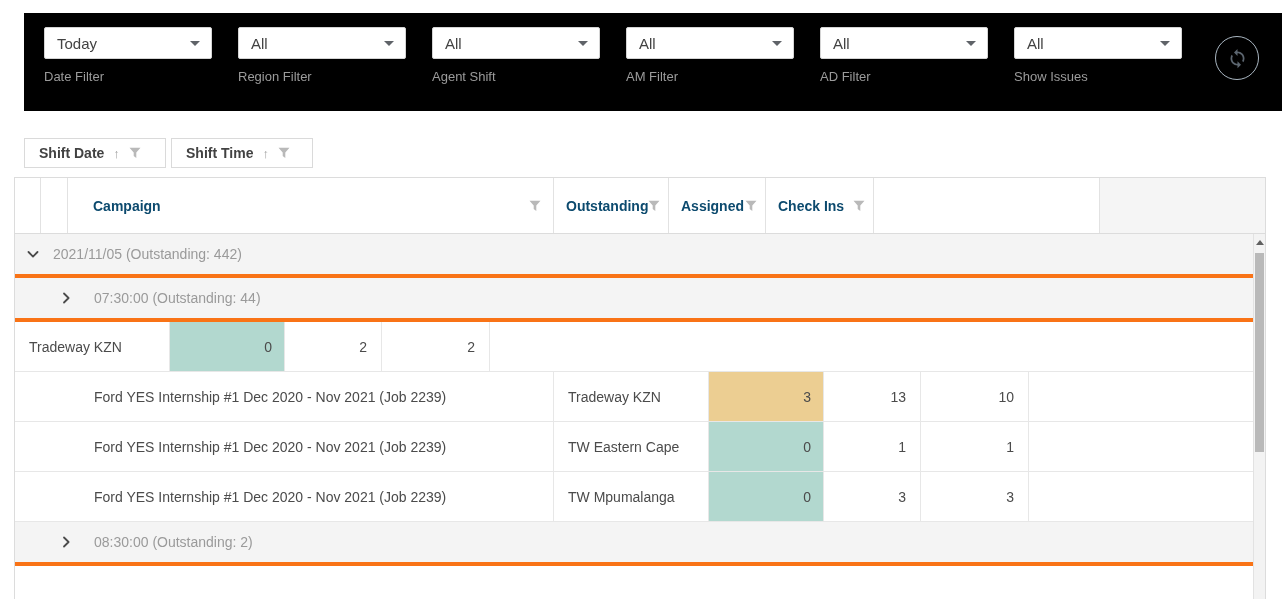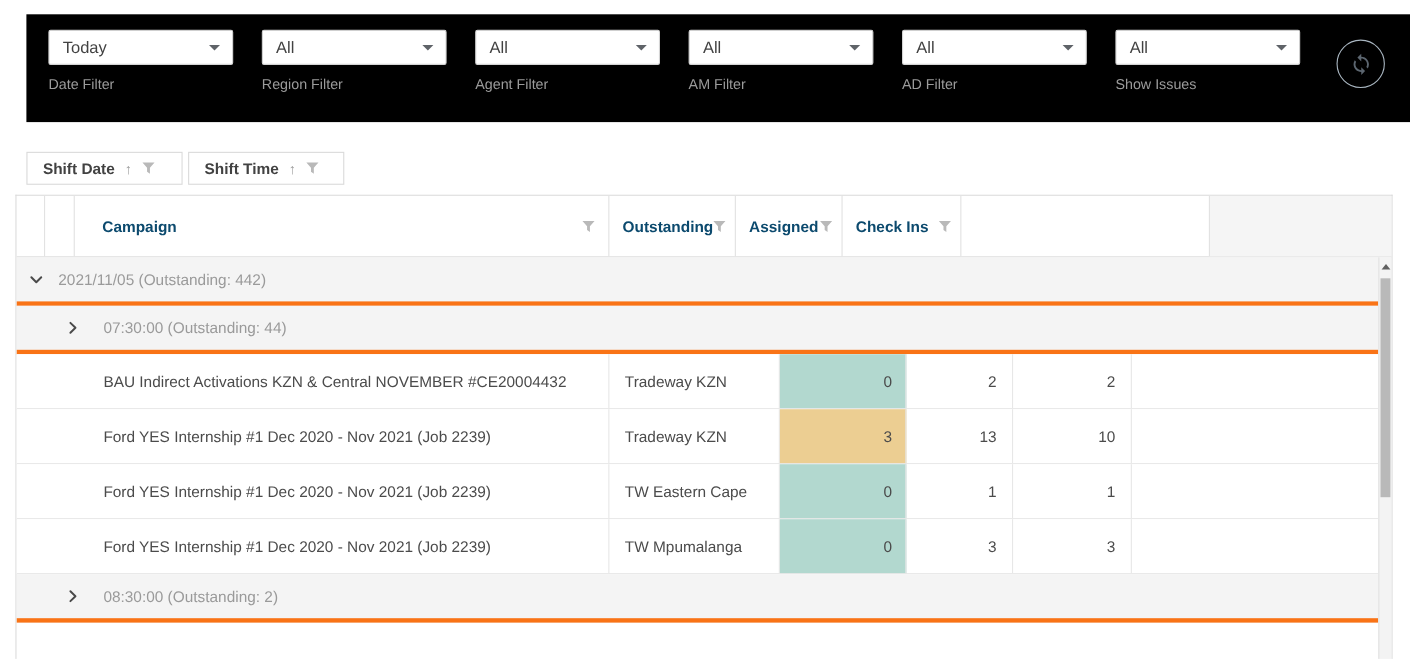--- a/index.html
+++ b/index.html
@@ -88,21 +88,21 @@
       <span class="caret"></span>
     </div>
     <div class="flabel">Region Filter</div>
   </div>
 
   <div class="fitem">
     <div class="fbox">
       <span class="fval">All</span>
       <span class="caret"></span>
     </div>
-    <div class="flabel">Agent Filter</div>
+    <div class="flabel">Agent Shift</div>
   </div>
 
   <div class="fitem">
     <div class="fbox">
       <span class="fval">All</span>
       <span class="caret"></span>
     </div>
     <div class="flabel">AM Filter</div>
   </div>
 
@@ -189,21 +189,20 @@
 
   <div class="grow lvl2">
     <svg class="chev" width="16" height="16" viewBox="0 0 16 16">
       <path d="M6 3.5 L10.6 8 L6 12.5" fill="none" stroke="#4a4a4a" stroke-width="1.8" stroke-linecap="round" stroke-linejoin="round"></path>
     </svg>
     <span class="gtext">07:30:00 (Outstanding: 44)</span>
   </div>
 
 
   <div class="drow">
-    <div class="dc c-campaign">BAU Indirect Activations KZN &amp; Central NOVEMBER #CE20004432</div>
     <div class="dc c-agent">Tradeway KZN</div>
     <div class="dc c-outstanding" style="background: rgb(178, 216, 207);">0</div>
     <div class="dc c-assigned">2</div>
     <div class="dc c-checkins">2</div>
     <div class="dc c-filler"></div>
   </div>
 
   <div class="drow">
     <div class="dc c-campaign">Ford YES Internship #1 Dec 2020 - Nov 2021 (Job 2239)</div>
     <div class="dc c-agent">Tradeway KZN</div>

